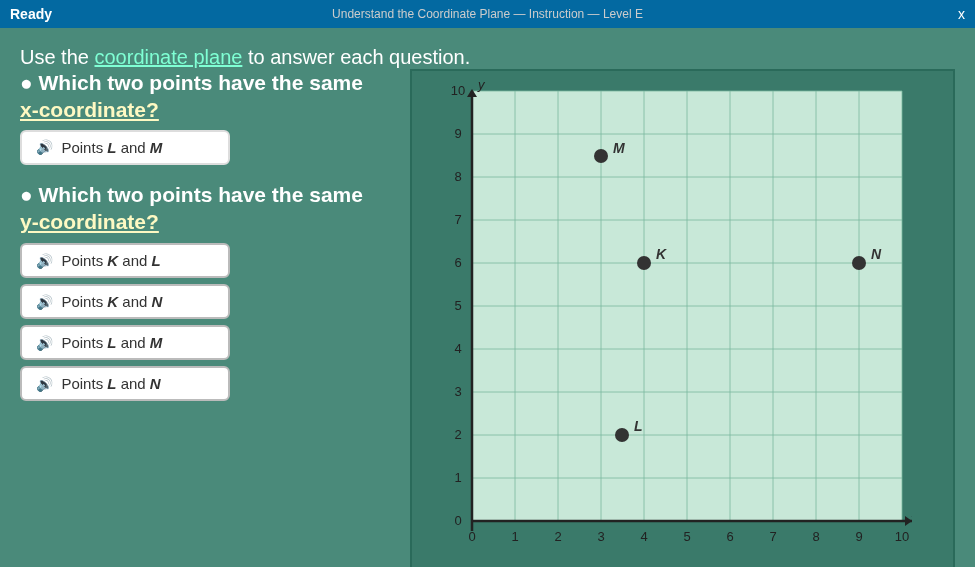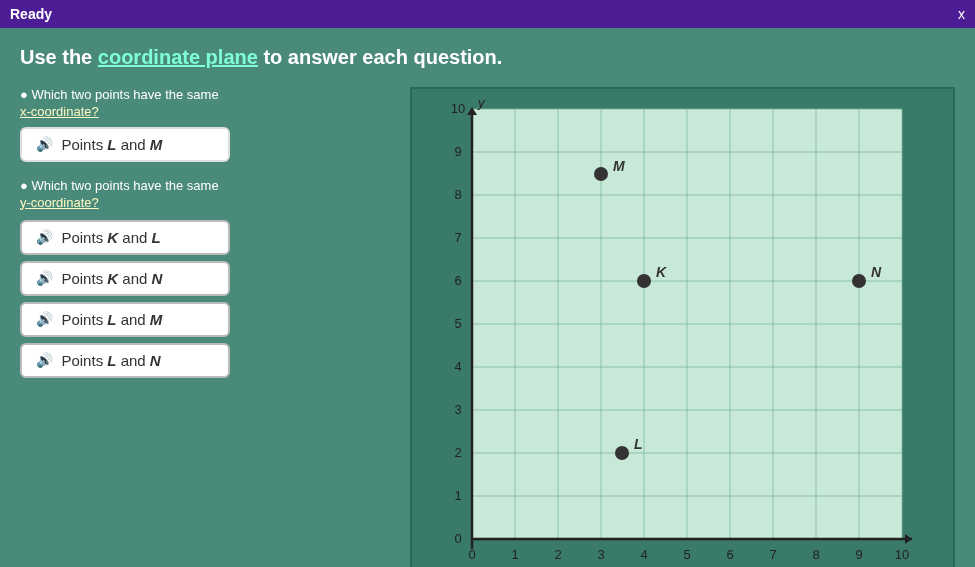--- a/index.html
+++ b/index.html
@@ -5,21 +5,21 @@
     * { box-sizing: border-box; margin: 0; padding: 0; }
     body {
       width: 975px;
       height: 567px;
       background: #4a8a7a;
       font-family: Arial, sans-serif;
       overflow: hidden;
       position: relative;
     }
     .top-bar {
-      background: #4c1d95;
+      background: #0369a1;
       height: 28px;
       display: flex;
       align-items: center;
       justify-content: center;
       position: relative;
     }
     .top-bar-title {
       color: #ccc;
       font-size: 12px;
     }
@@ -35,42 +35,41 @@
       right: 10px;
       color: #fff;
       font-size: 14px;
       cursor: pointer;
     }
     .main-area {
       padding: 18px 20px 10px 20px;
     }
     .instruction {
       font-size: 20px;
-      font-weight: bold;
-      color: #fff;
-      margin-bottom: 18px;
+      font-weight: normal;
+      color: #fff;
     }
     .instruction span.underline {
       text-decoration: underline;
       color: #7fffd4;
     }
     .content-row {
       display: flex;
       gap: 20px;
     }
     .left-panel {
       width: 370px;
       flex-shrink: 0;
     }
     .question-block {
       margin-bottom: 16px;
     }
     .question-text {
-      font-size: 13px;
-      font-weight: normal;
+      font-size: 21px;
+      font-weight: bold;
       color: #fff;
       margin-bottom: 6px;
       line-height: 1.3;
     }
     .question-text span.underline {
       text-decoration: underline;
       color: #fef9c3;
     }
     .answer-btn {
       display: flex;
@@ -131,20 +130,21 @@
     }
     .graph-svg {
       display: block;
     }
   </style>
 </head>
 <body>
 
 <div class="top-bar">
   <span class="top-bar-brand">Ready</span>
+  <span class="top-bar-title">Understand the Coordinate Plane — Instruction — Level E</span>
   <span class="close-btn">x</span>
 </div>
 
 <div class="main-area">
   <div class="instruction">
     <span>Use the </span><span class="underline">coordinate plane</span><span> to answer each question.</span>
   </div>
 
   <div class="content-row">
     <div class="left-panel">

